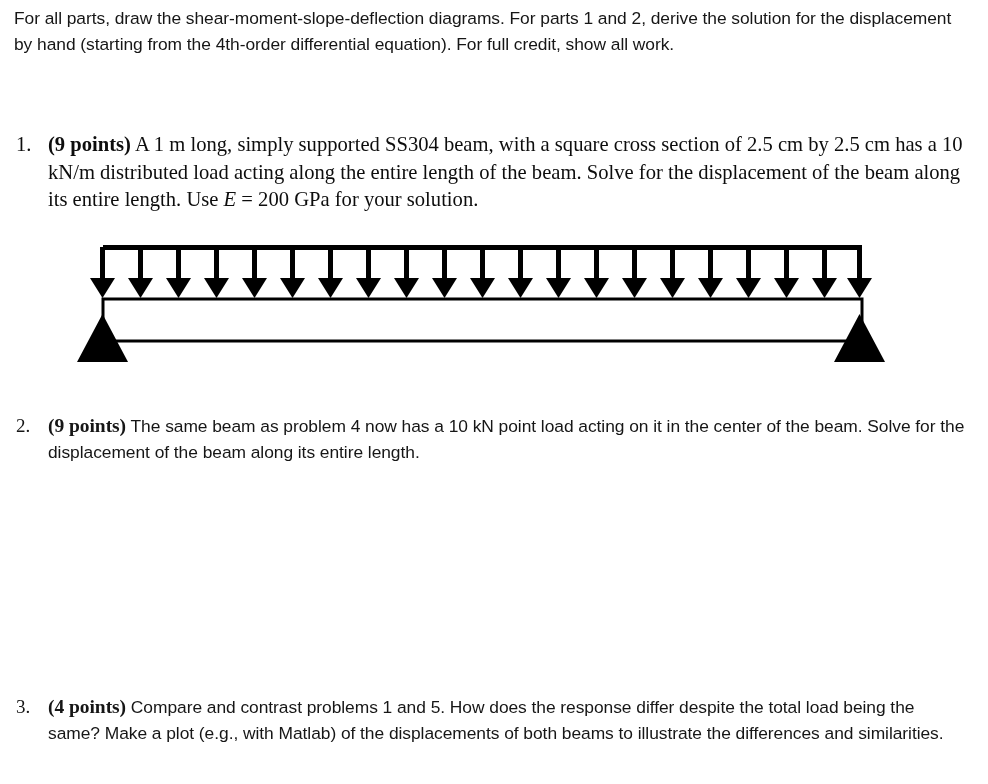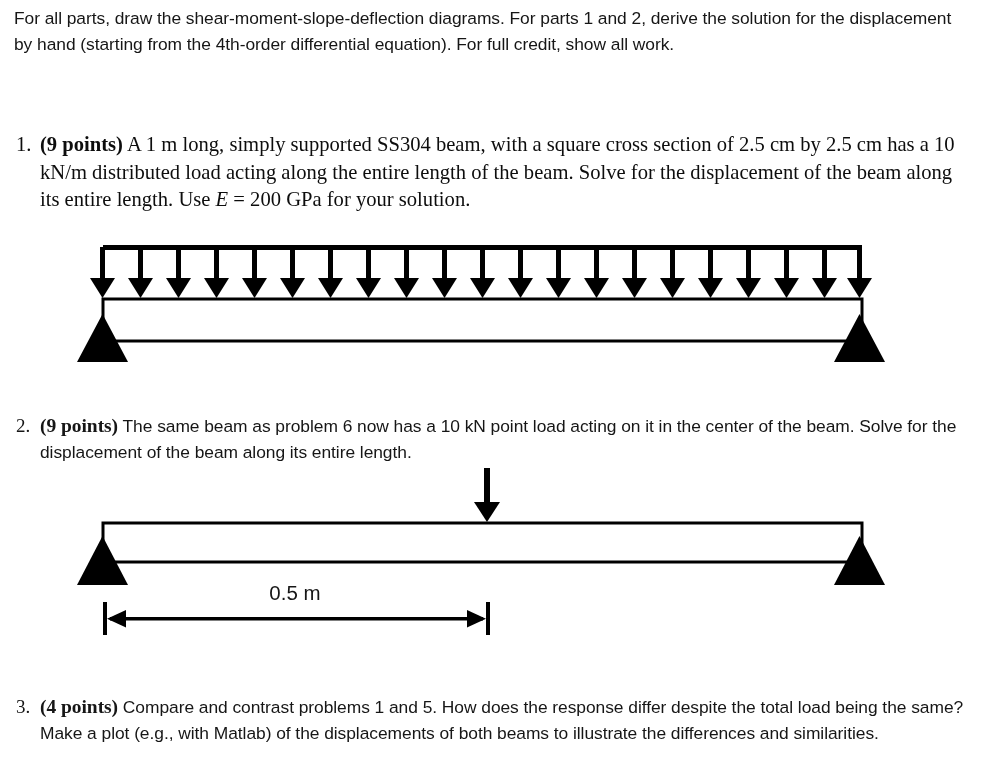--- a/index.html
+++ b/index.html
@@ -45,21 +45,21 @@
     width: 952px;
   }
   .problem .num {
     position: absolute;
     left: 0;
     top: 0;
     width: 34px;
     text-align: left;
   }
   .problem .body {
-    margin-left: 24px;
+    margin-left: 32px;
     display: block;
   }
 
   
   .serif {
     font-family: "Liberation Serif", "DejaVu Serif", serif;
     font-size: 20.6px;
     line-height: 27.5px;
     color: #0d0d0d;
   }
@@ -170,51 +170,22 @@
       <rect x="103" y="63" width="759" height="42" fill="#ffffff" stroke="#000000" stroke-width="3"></rect>
 
       <polygon points="102.5,78 128,126 77,126" fill="#000000"></polygon>
 
       <polygon points="859.5,78 885,126 834,126" fill="#000000"></polygon>
     </svg>
   </div>
 
   <div class="problem sans" id="problem-2">
     <span class="num">2.</span>
-    <span class="body"><span class="pts">(9 points)</span><span> The same beam as problem 6 now has a 10 kN point load acting on it in the center of the beam. Solve for the displacement of the beam along its entire length.</span></span>
+    <span class="body"><span class="pts">(9 points)</span><span> The same beam as problem 4 now has a 10 kN point load acting on it in the center of the beam. Solve for the displacement of the beam along its entire length.</span></span>
   </div>
 
-  <div class="figure" id="figure-2">
-    <svg width="988" height="195" viewBox="0 0 988 195" xmlns="http://www.w3.org/2000/svg">
-
-      <g>
-        <rect x="484" y="8" width="6" height="38" fill="#000000"></rect>
-        <polygon points="474,42 500,42 487,62" fill="#000000"></polygon>
-      </g>
-
-      <rect x="103" y="63" width="759" height="39" fill="#ffffff" stroke="#000000" stroke-width="3"></rect>
-
-      <polygon points="102.5,76 128,125 77,125" fill="#000000"></polygon>
-
-      <polygon points="859.5,76 885,125 834,125" fill="#000000"></polygon>
-
-      <g>
-
-        <rect x="103" y="142" width="4" height="33" fill="#000000"></rect>
-        <rect x="486" y="142" width="4" height="33" fill="#000000"></rect>
-
-        <rect x="110" y="157" width="373" height="3.5" fill="#000000"></rect>
-
-        <polygon points="107,158.75 126,150 126,167.5" fill="#000000"></polygon>
-
-        <polygon points="486,158.75 467,150 467,167.5" fill="#000000"></polygon>
-      </g>
-
-      <text x="295" y="140" text-anchor="middle" font-family="Liberation Sans, sans-serif" font-size="20.5" fill="#161616">0.5 m</text>
-    </svg>
-  </div>
 
   <div class="problem sans" id="problem-3">
     <span class="num">3.</span>
     <span class="body"><span class="pts">(4 points)</span><span> Compare and contrast problems 1 and 5. How does the response differ despite the total load being the same? Make a plot (e.g., with Matlab) of the displacements of both beams to illustrate the differences and similarities.</span></span>
   </div>
 
 </div>
 
 </body></html>

